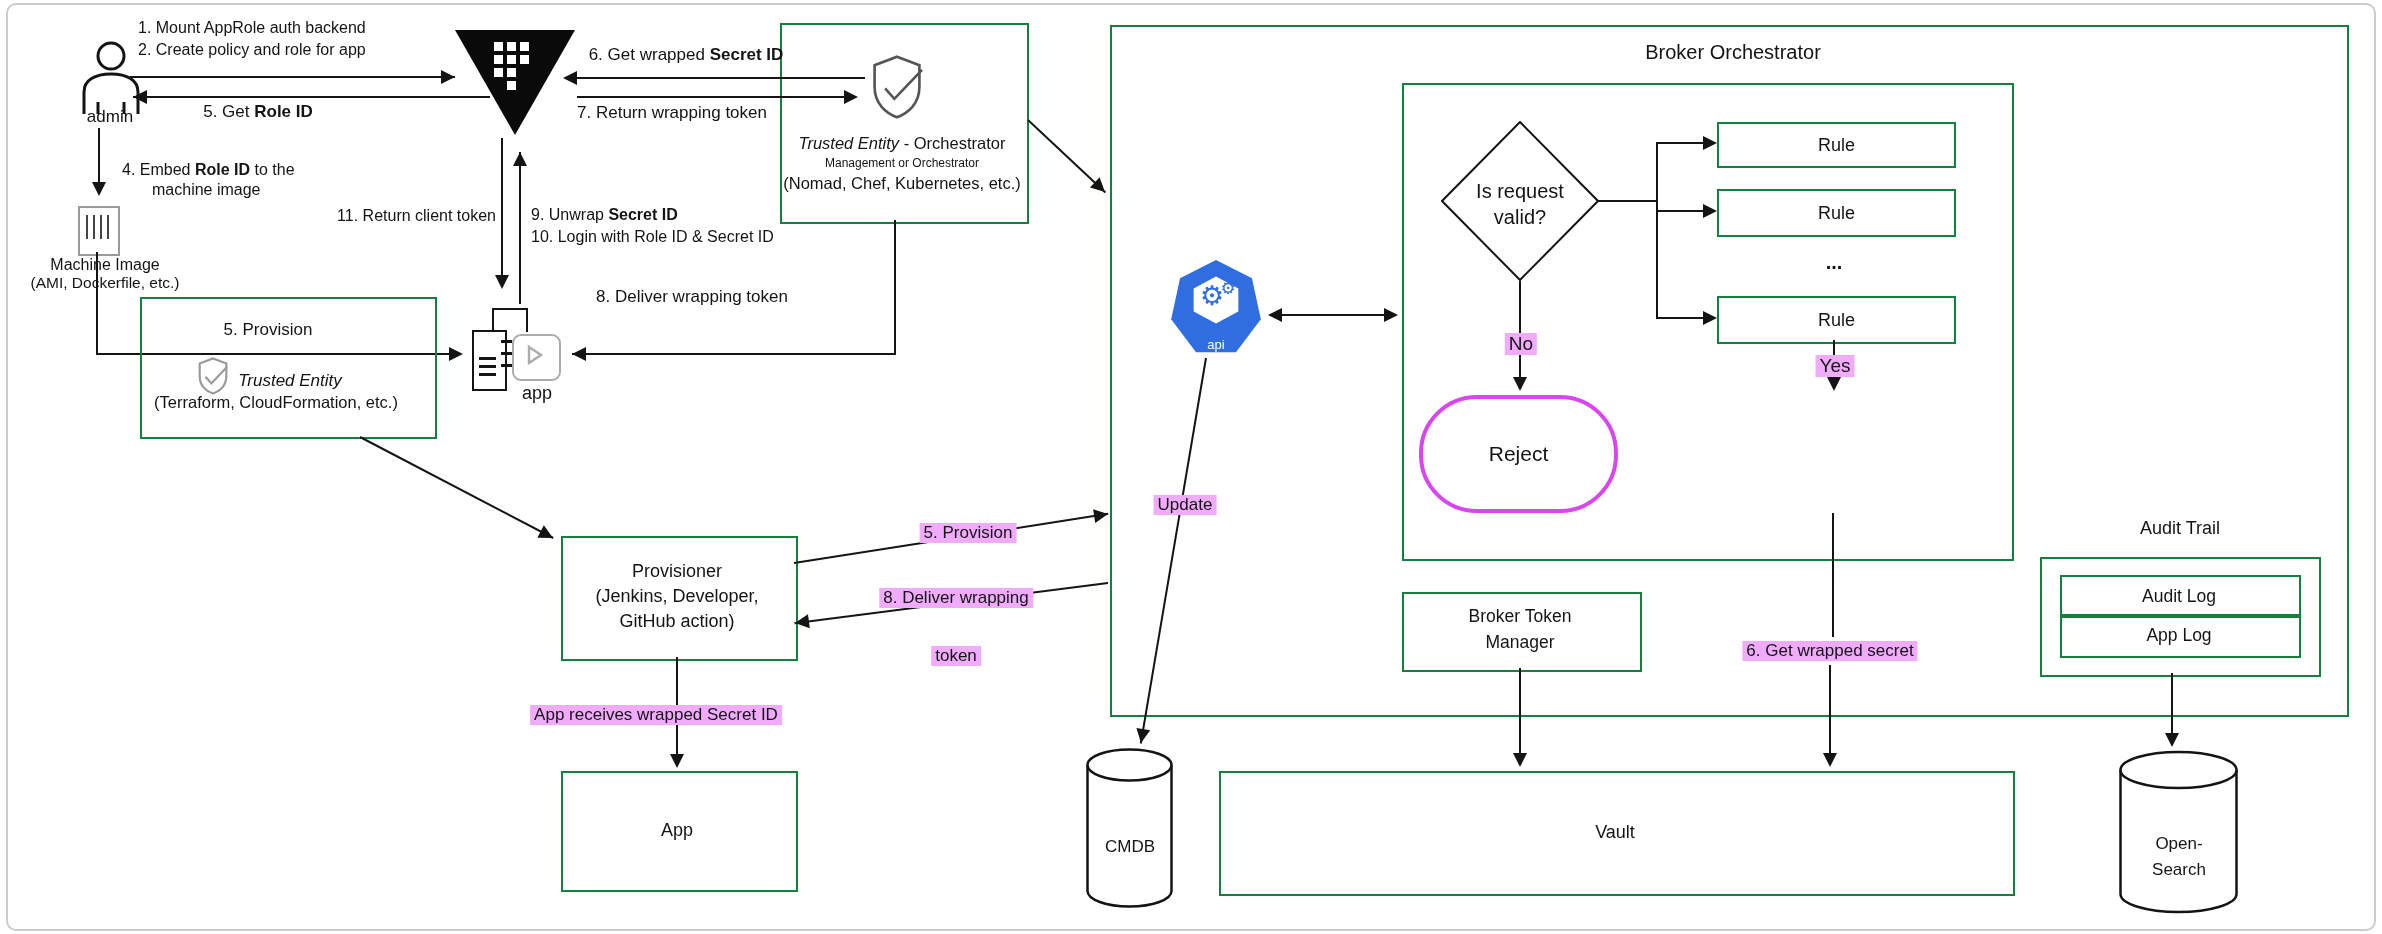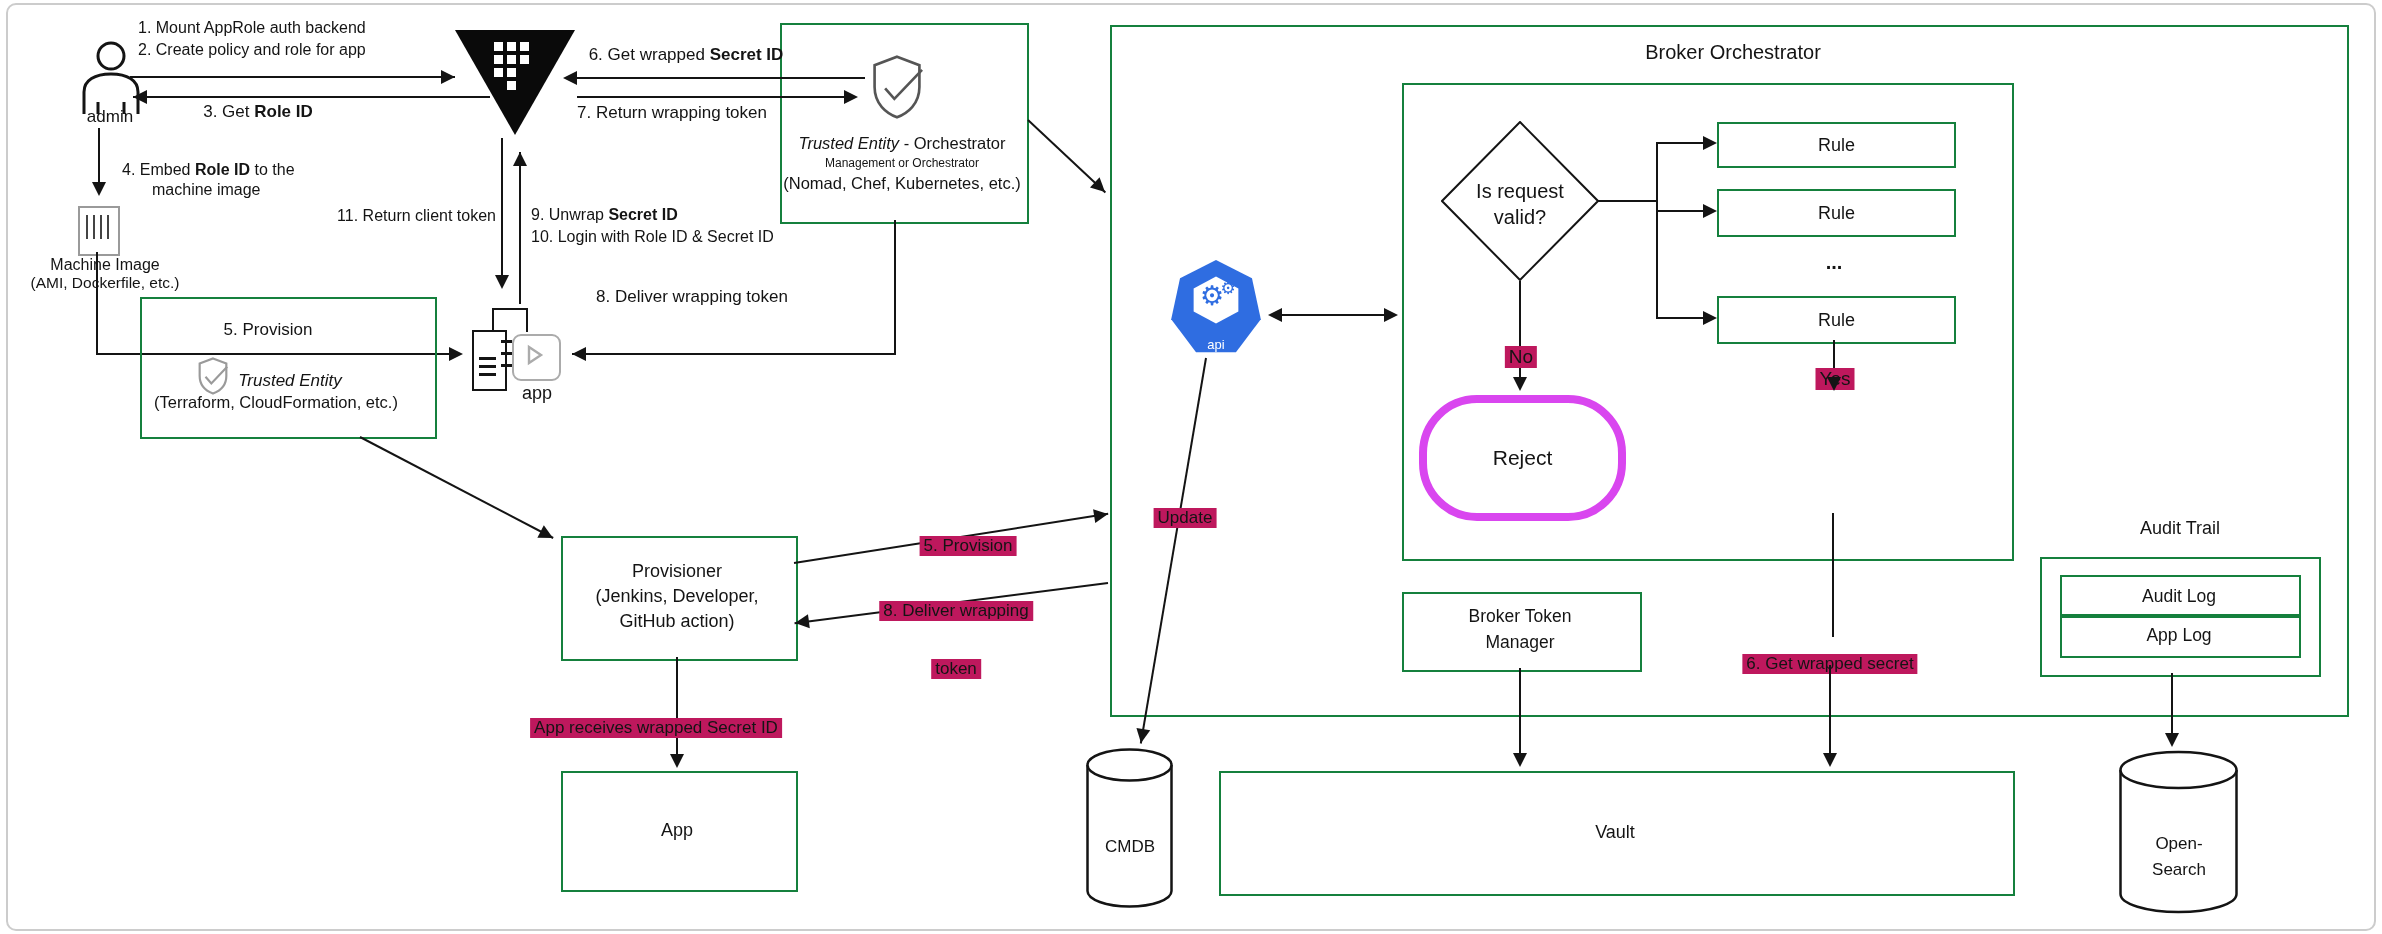--- a/index.html
+++ b/index.html
@@ -2,25 +2,25 @@
 <html style="--blue: #2f6de1; --frame: #cccccc;"><head>
 <meta charset="utf-8">
 <style>
   html,body{margin:0;padding:0;background:#fff;}
   body{font-family:"Liberation Sans","DejaVu Sans",sans-serif;color:#141414;}
   #canvas{position:relative;width:2382px;height:934px;background:#fff;overflow:hidden;}
   #frame{position:absolute;left:6px;top:3px;width:2366px;height:924px;border:2px solid var(--frame,#ccc);border-radius:10px;}
   .ln{position:absolute;background:#141414;}
   .ah{position:absolute;width:0;height:0;border:7px solid transparent;border-left:14px solid #141414;transform-origin:14px 7px;}
   .box{position:absolute;border:2px solid #15803d;background:transparent;}
-  .term{position:absolute;border:8px solid #d946ef;border-radius:58px;background:#fff;display:flex;align-items:center;justify-content:center;font-size:21px;}
+  .term{position:absolute;border:4px solid #d946ef;border-radius:58px;background:#fff;display:flex;align-items:center;justify-content:center;font-size:21px;}
   .lbl{position:absolute;white-space:nowrap;transform:translate(-50%,-50%);font-size:17px;text-align:center;}
   .lbl-l{position:absolute;white-space:nowrap;transform:translate(0,-50%);font-size:16px;}
   .lbl-r{position:absolute;white-space:nowrap;transform:translate(-100%,-50%);font-size:16px;}
-  .wbg{background:#be185d;padding:0 4px;margin-top:13px;}
+  .wbg{background:#f0abfc;padding:0 4px;}
   .it{font-style:italic;}
   .b{font-weight:bold;}
   .hept{position:absolute;clip-path:polygon(50% 0%,10.9% 18.8%,1.3% 61.1%,28.3% 95.1%,71.7% 95.1%,98.7% 61.1%,89.1% 18.8%);background:var(--blue,#2f6de1);}
   .hex{position:absolute;clip-path:polygon(50% 5%,93% 28%,93% 72%,50% 95%,7% 72%,7% 28%);background:#fff;}
   .gear{position:absolute;color:var(--blue,#2f6de1);line-height:1;transform:translate(-50%,-50%);}
   .vsq{position:absolute;width:9px;height:9px;background:#fff;}
   .cell{display:flex;align-items:center;justify-content:center;}
 </style>
 </head>
 <body>
@@ -35,21 +35,21 @@
   </svg>
   <div class="lbl" style="left:110px;top:117px;">admin</div>
 
   <div class="lbl-l" style="left:138px;top:28px;">1. Mount AppRole auth backend</div>
   <div class="lbl-l" style="left:138px;top:50px;">2. Create policy and role for app</div>
   <div class="ln" style="left:130px;top:76px;width:325px;height:2px;"></div>
   <div class="ah" style="left:441px;top:70px;"></div>
 
   <div class="ln" style="left:133px;top:96px;width:357px;height:2px;"></div>
   <div class="ah" style="left:119px;top:90px;transform:rotate(180deg);"></div>
-  <div class="lbl" style="left:258px;top:112px;"><span>3. Get </span><span class="b">Role ID</span></div>
+  <div class="lbl" style="left:258px;top:112px;"><span>5. Get </span><span class="b">Role ID</span></div>
 
   <div class="ln" style="left:98px;top:128px;width:2px;height:64px;"></div>
   <div class="ah" style="left:85px;top:189px;transform:rotate(90deg);"></div>
   <div class="lbl-l" style="left:122px;top:170px;"><span>4. Embed </span><span class="b">Role ID</span><span> to the</span></div>
   <div class="lbl-l" style="left:152px;top:190px;">machine image</div>
 
   <div style="position:absolute;left:78px;top:206px;width:38px;height:46px;border:2px solid #9a9a9a;background:#fff;">
     <div style="position:absolute;left:6px;top:7px;width:2px;height:24px;background:#444;"></div>
     <div style="position:absolute;left:13px;top:7px;width:2px;height:24px;background:#444;"></div>
     <div style="position:absolute;left:20px;top:7px;width:2px;height:24px;background:#444;"></div>

